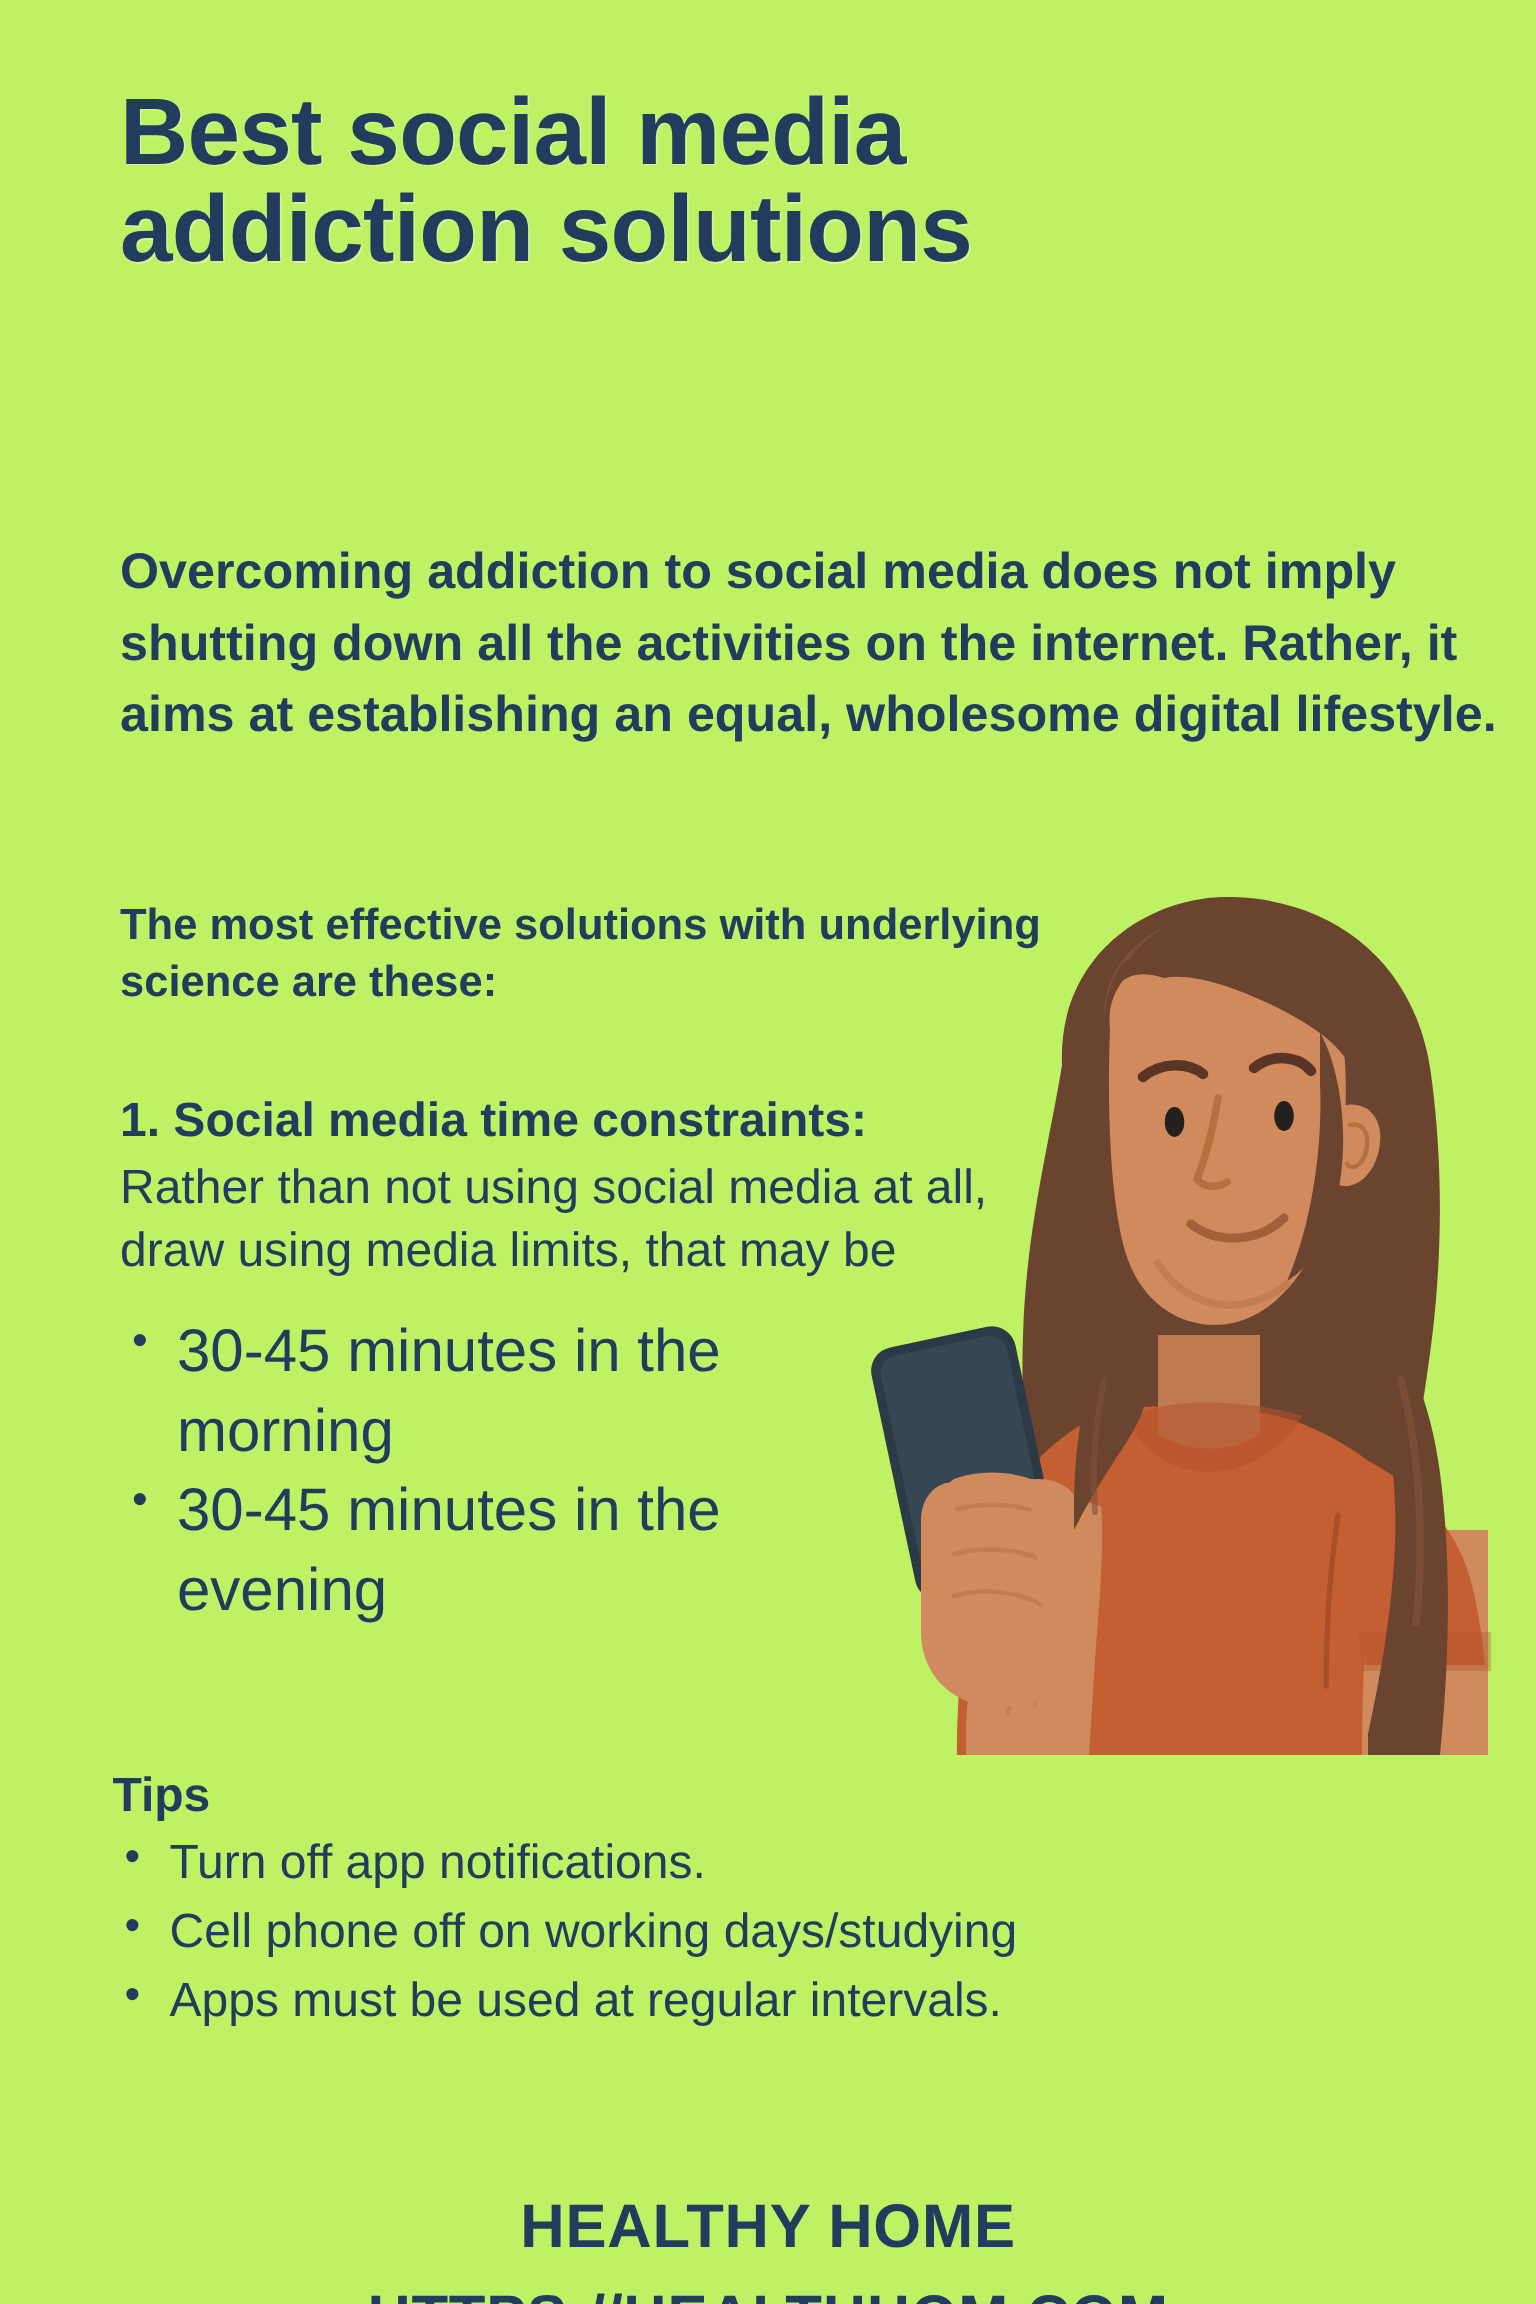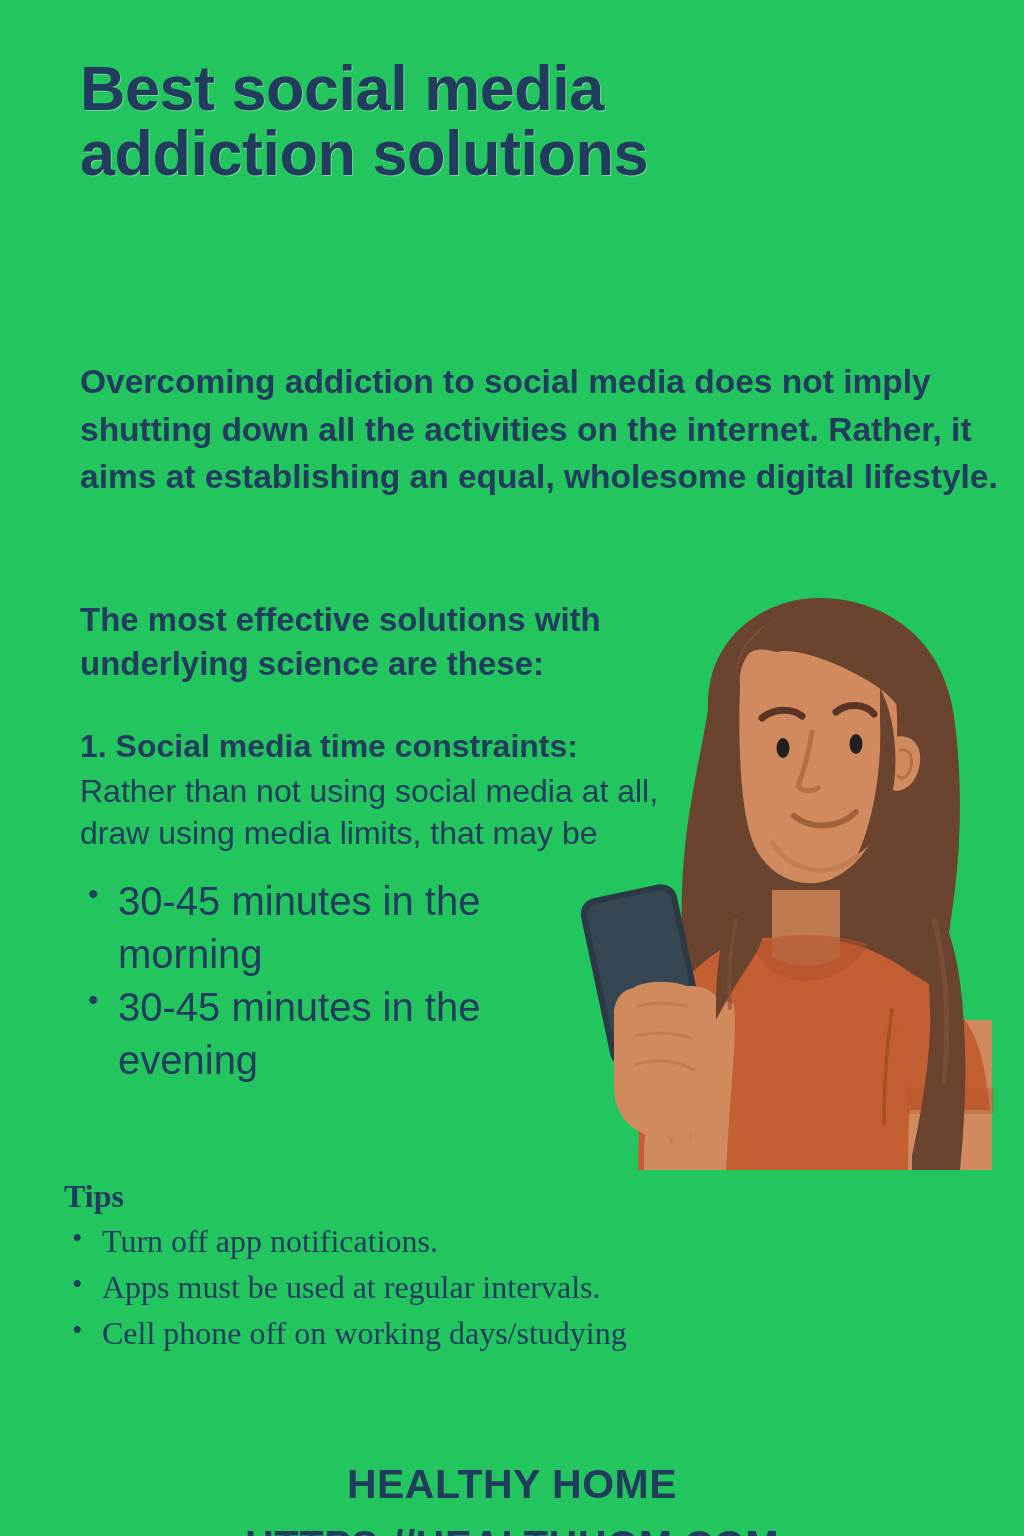--- a/index.html
+++ b/index.html
@@ -12,21 +12,21 @@
     overflow: hidden;
     background: #f7d5a6;
     font-family: "Liberation Sans", sans-serif;
     color: #223c5e;
     position: relative;
   }
   .poster {
     position: relative;
     width: 1024px;
     height: 1536px;
-    background: #22c55e;
+    background: #bef264;
     overflow: hidden;
   }
 
   
   .illustration {
     position: absolute;
     left: 540px;
     top: 590px;
     width: 484px;
     height: 580px;
@@ -62,21 +62,21 @@
     line-height: 1.42;
     font-weight: 700;
   }
   .intro p { margin: 0; }
 
   .subhead {
     position: absolute;
     left: 80px;
     top: 598px;
     width: 640px;
-    font-size: 33px;
+    font-size: 29px;
     line-height: 1.32;
     font-weight: 700;
   }
   .subhead p { margin: 0; }
 
   .sec1 {
     position: absolute;
     left: 80px;
     top: 726px;
     width: 620px;
@@ -109,24 +109,23 @@
   .bullets1 li::before {
     content: "\2022";
     position: absolute;
     left: 8px;
     top: -1px;
     font-size: 30px;
   }
 
   .tips {
     position: absolute;
-    left: 64px;
+    left: 75px;
     top: 1176px;
     width: 880px;
-    font-family: Liberation Serif, serif;
   }
   .tips-head {
     font-size: 32px;
     font-weight: 700;
     margin: 0 0 3px 0;
     line-height: 1.25;
   }
   .tips-list {
     list-style: none;
     margin: 0;
@@ -300,22 +299,22 @@
     <ul class="bullets1">
       <li>30-45 minutes in the morning</li>
       <li>30-45 minutes in the evening</li>
     </ul>
   </div>
 
   <div class="tips">
     <p class="tips-head">Tips</p>
     <ul class="tips-list">
       <li>Turn off app notifications.</li>
+      <li>Cell phone off on working days/studying</li>
       <li>Apps must be used at regular intervals.</li>
-      <li>Cell phone off on working days/studying</li>
     </ul>
   </div>
 
   <div class="footer">
     <p class="brand">HEALTHY HOME</p>
     <p class="url">HTTPS://HEALTHHOM.COM</p>
   </div>
 
 </div>
 

